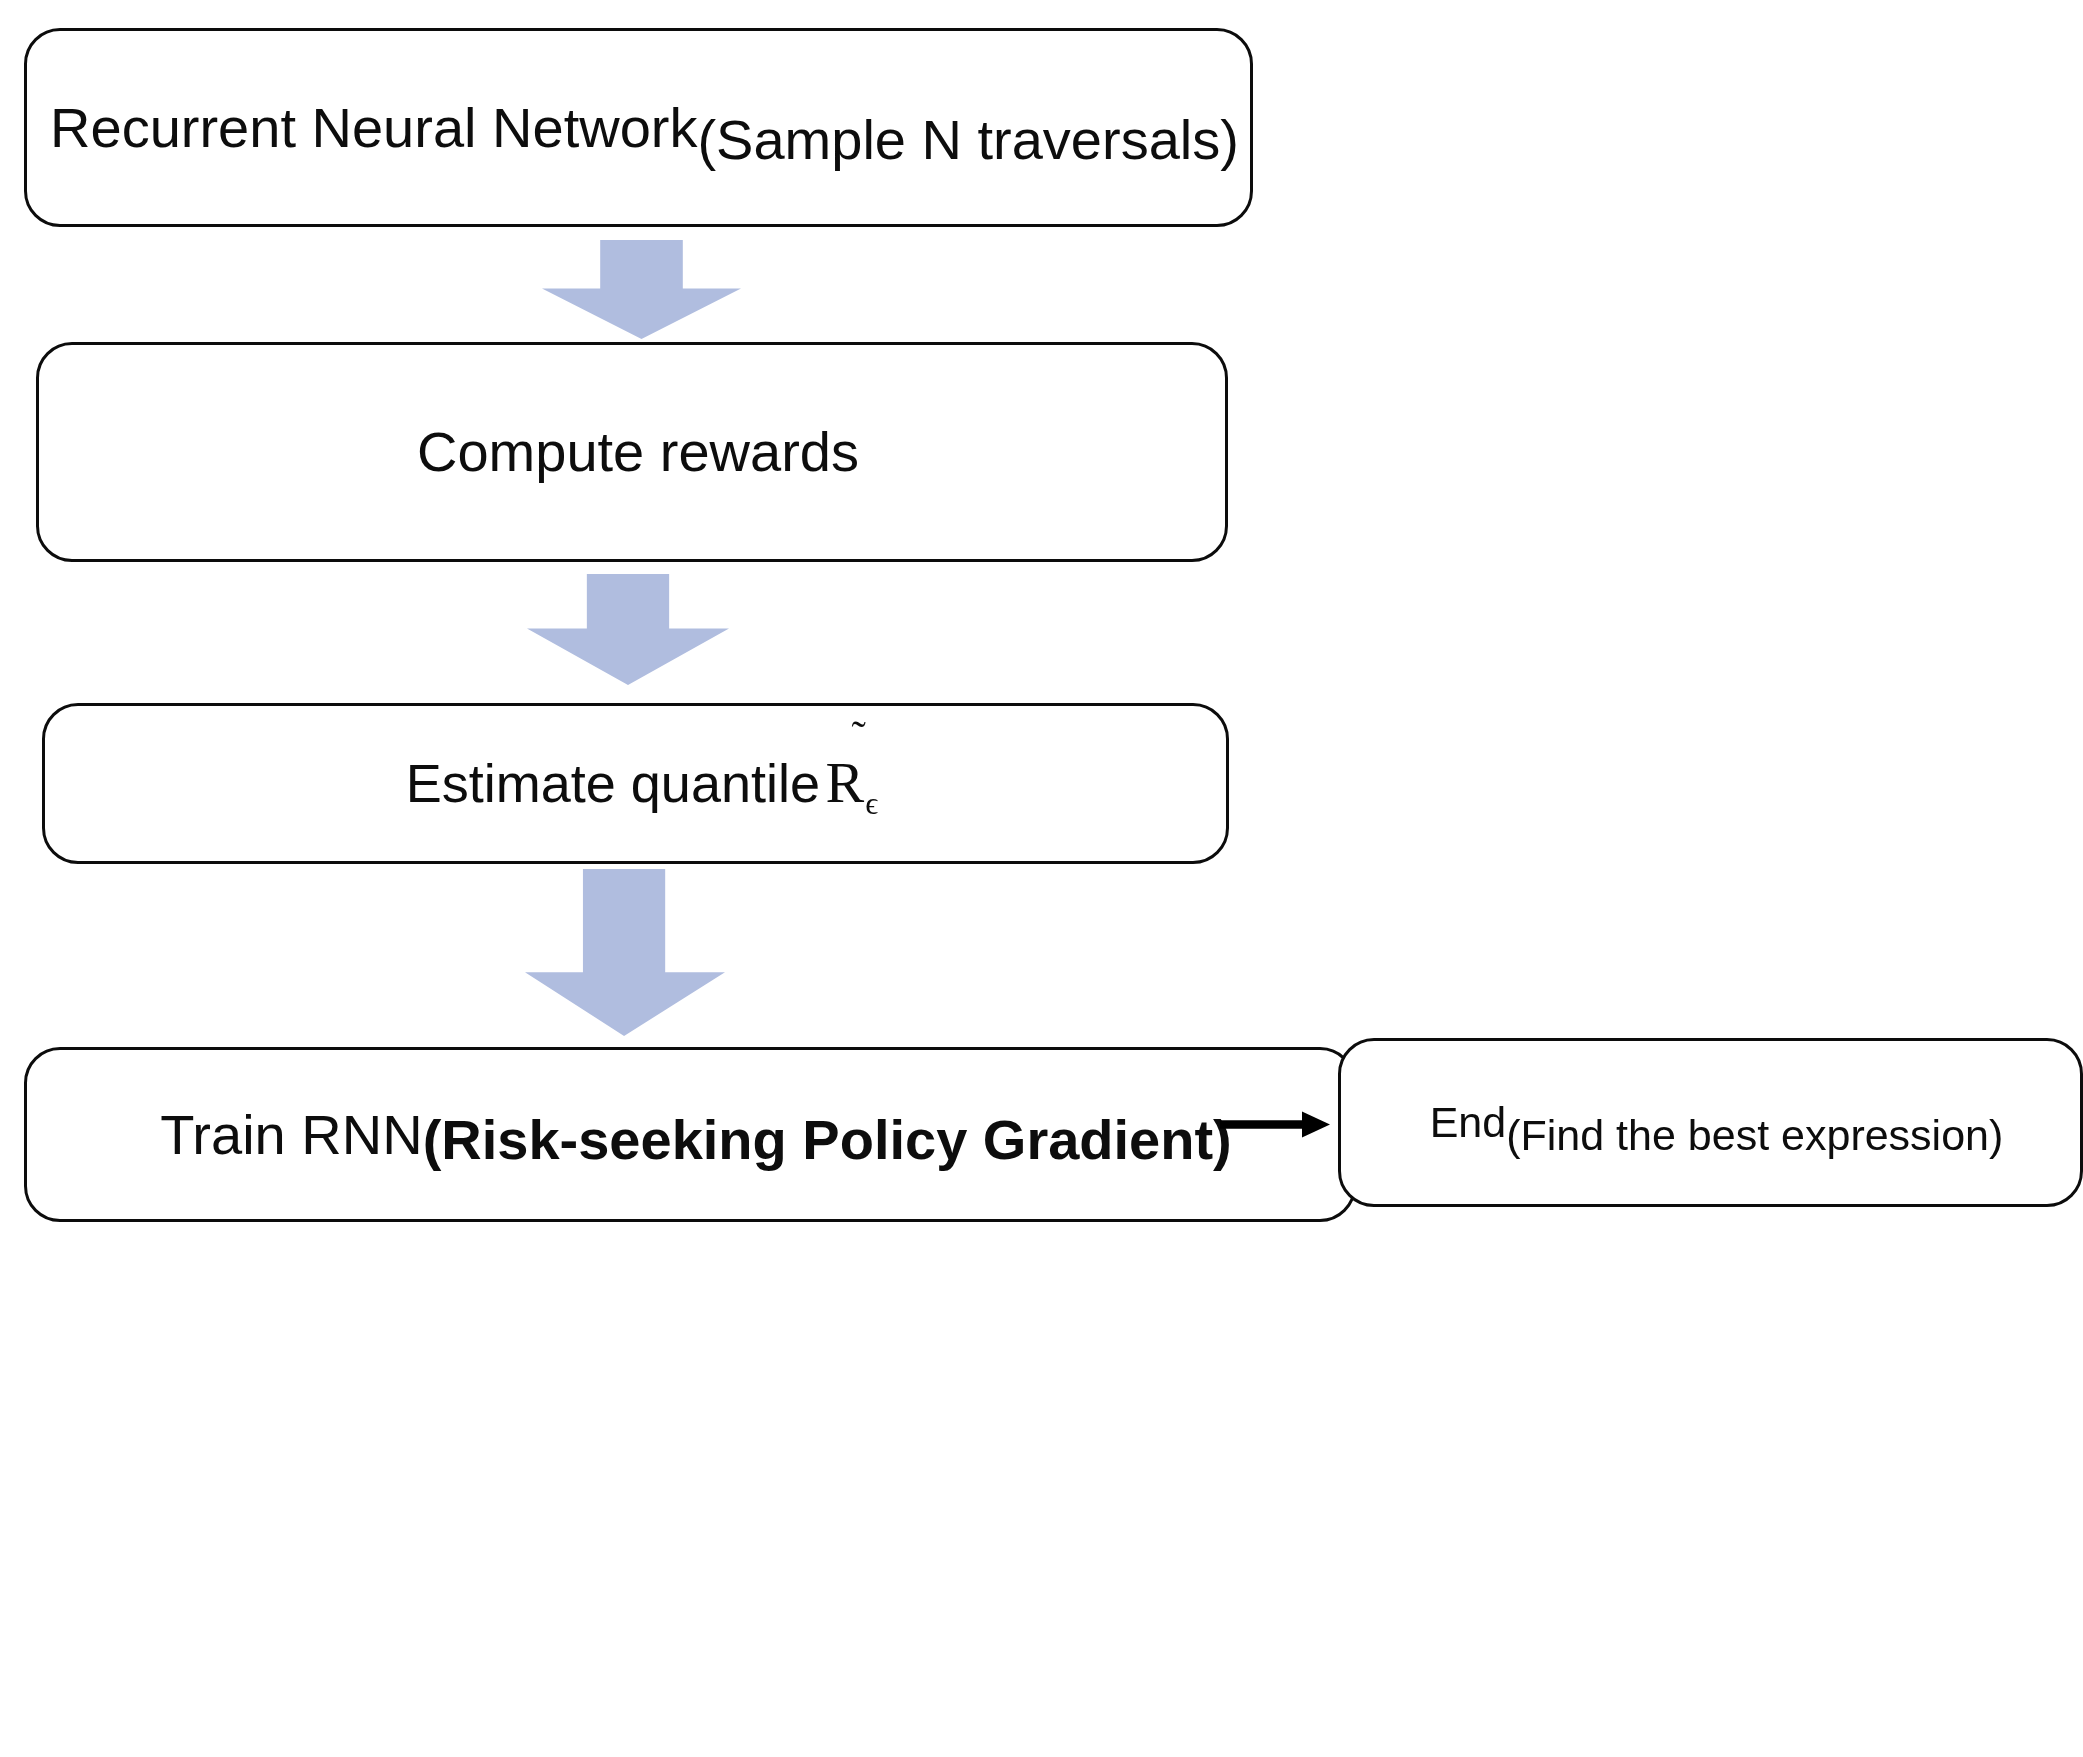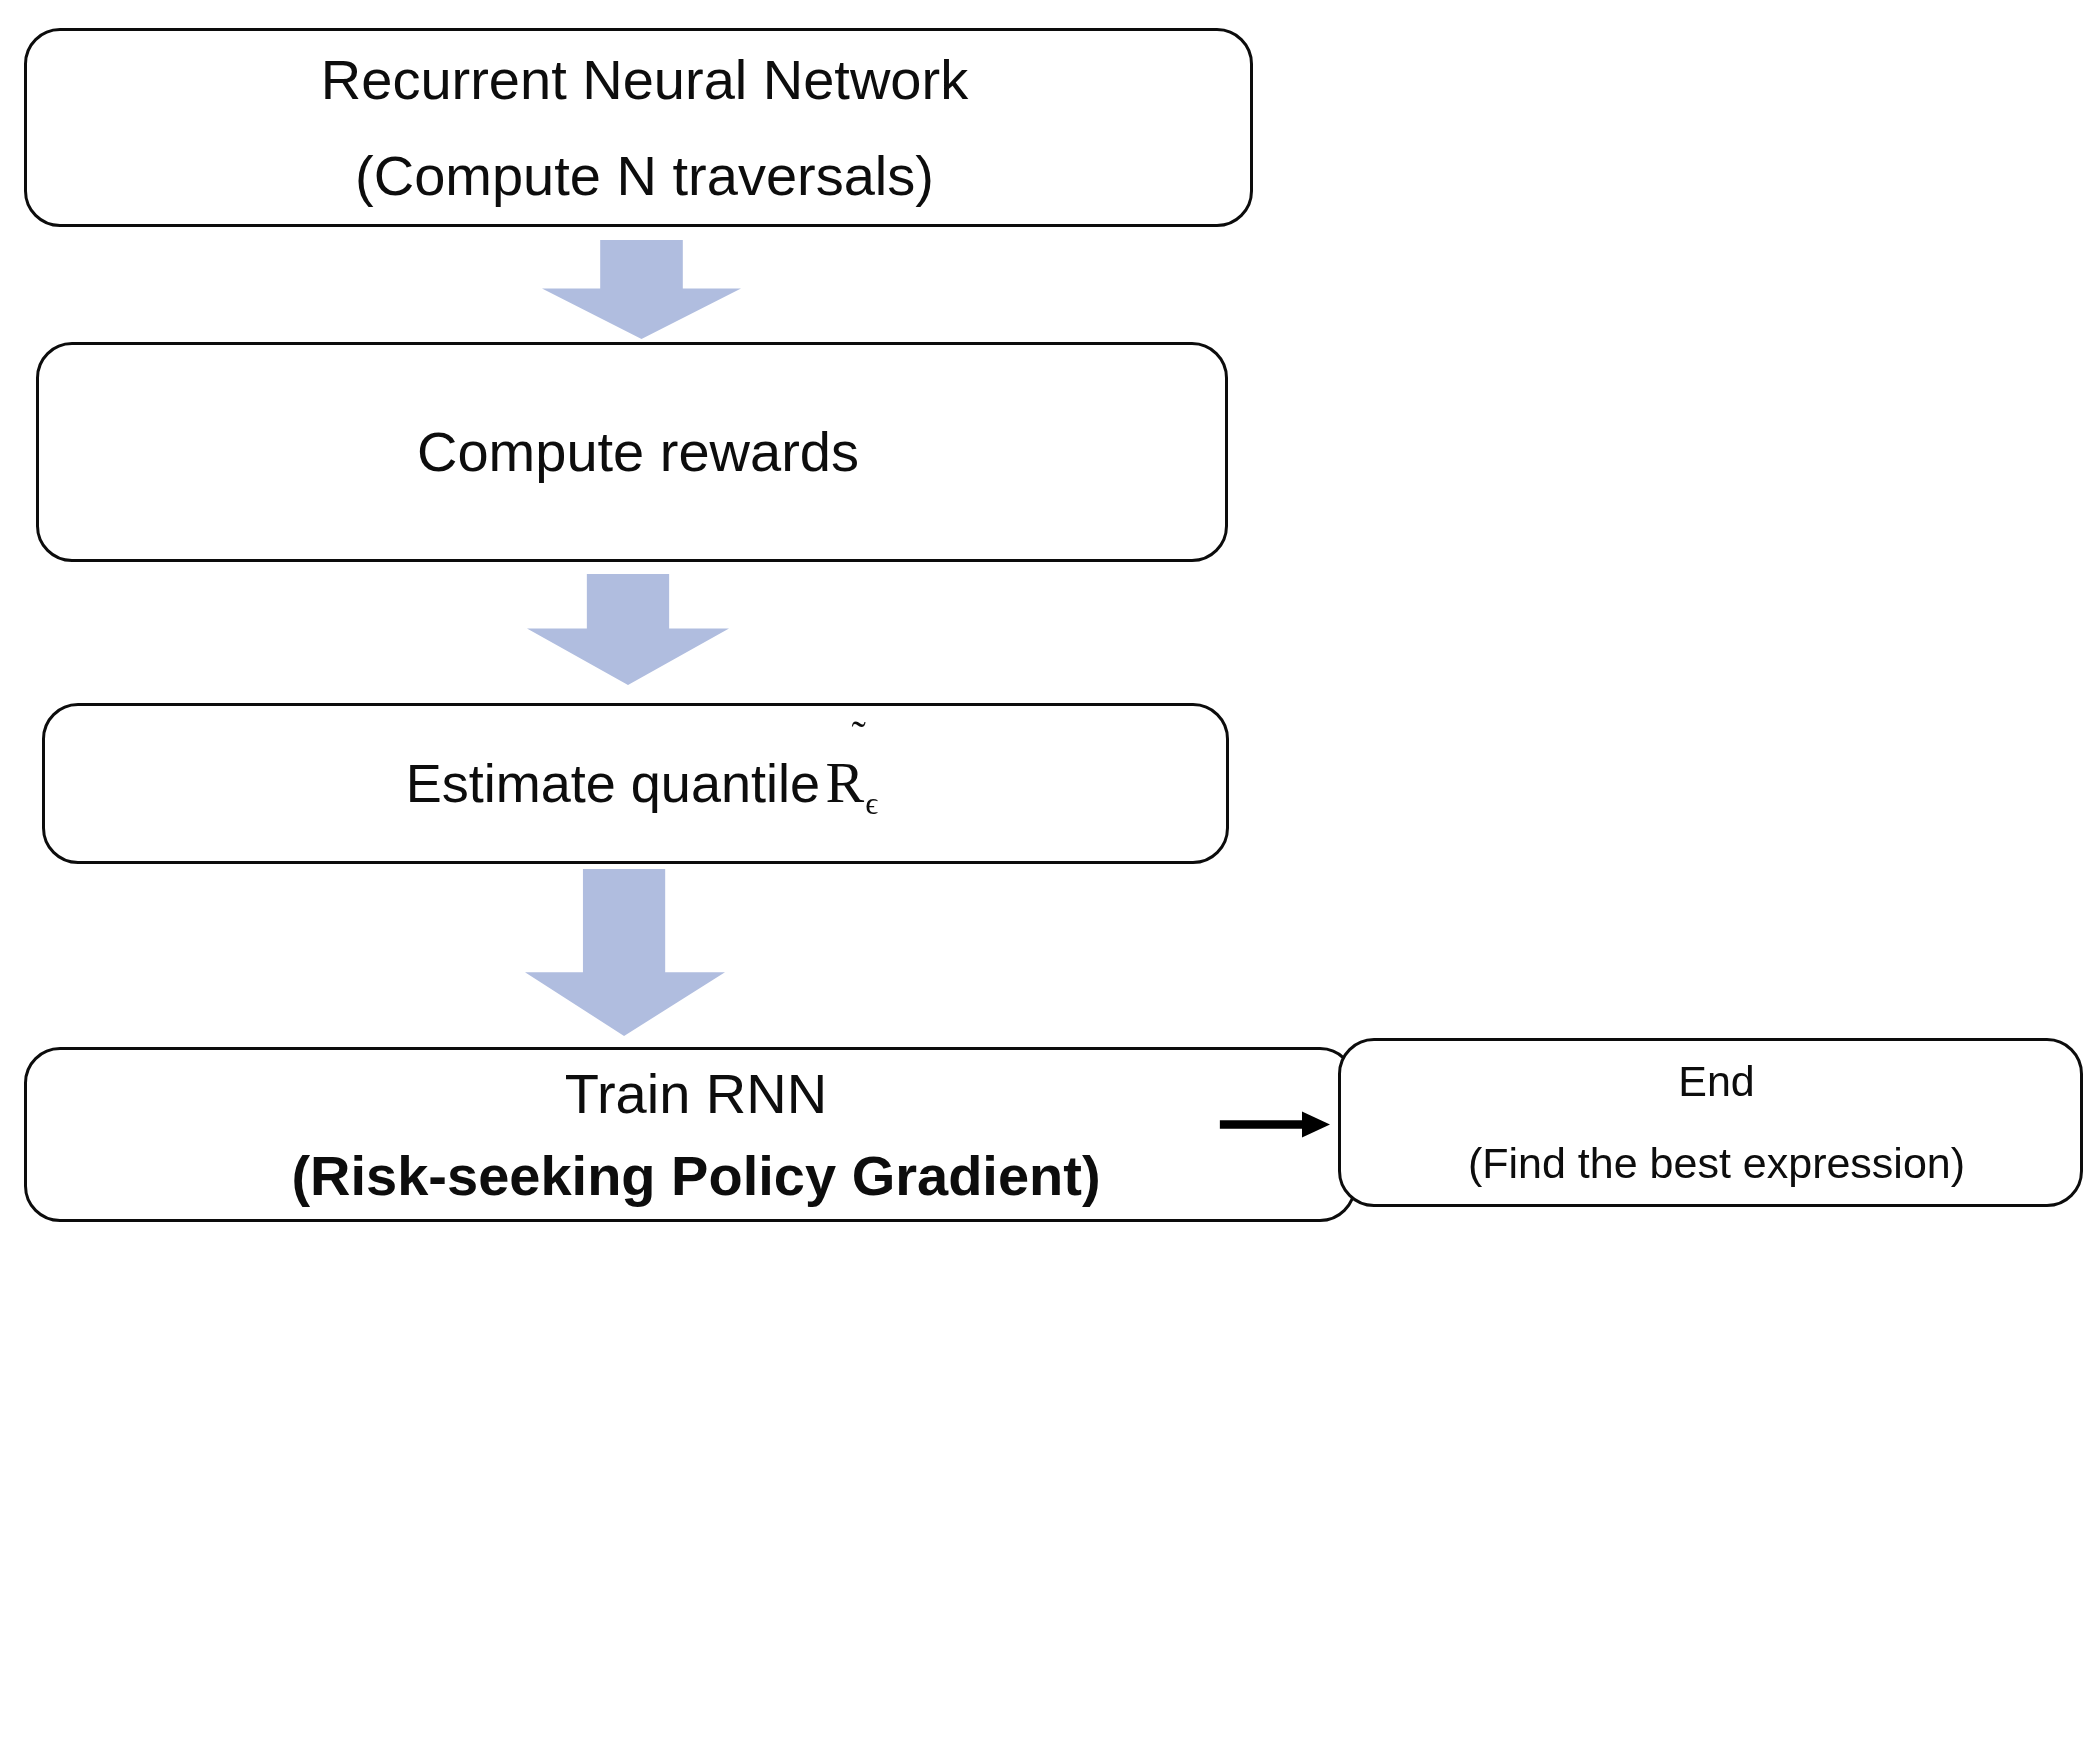--- a/index.html
+++ b/index.html
@@ -15,21 +15,20 @@
     font-family: "Liberation Sans", sans-serif;
     overflow: hidden;
   }
   .node {
     position: absolute;
     box-sizing: border-box;
     background: #ffffff;
     border: 3.7px solid #0c0c0c;
     border-radius: 36px;
     display: flex;
-    flex-direction: column;
     align-items: center;
     justify-content: center;
     color: #0d0d0d;
     line-height: 1.28;
     padding-left: 12px;
   }
   .node .line {
     display: block;
     white-space: nowrap;
   }
@@ -94,21 +93,21 @@
   }
   #arrow-end svg { display: block; width: 100%; height: 100%; }
 </style>
 </head>
 <body>
 
 <div id="canvas">
 
   <div class="node" id="node-rnn">
     <span class="line l1">Recurrent Neural Network</span>
-    <span class="line l2">(Compute N traversals)</span>
+    <span class="line l2">(Sample N traversals)</span>
   </div>
 
   <div class="block-arrow" id="arrow-1">
     <svg viewBox="0 0 212 106" preserveAspectRatio="none">
       <polygon points="62,0 150,0 150,52 212,52 106,106 0,52 62,52" fill="#b0bddf"></polygon>
     </svg>
   </div>
 
   <div class="node" id="node-rewards">
     <span class="line l1">Compute rewards</span>

